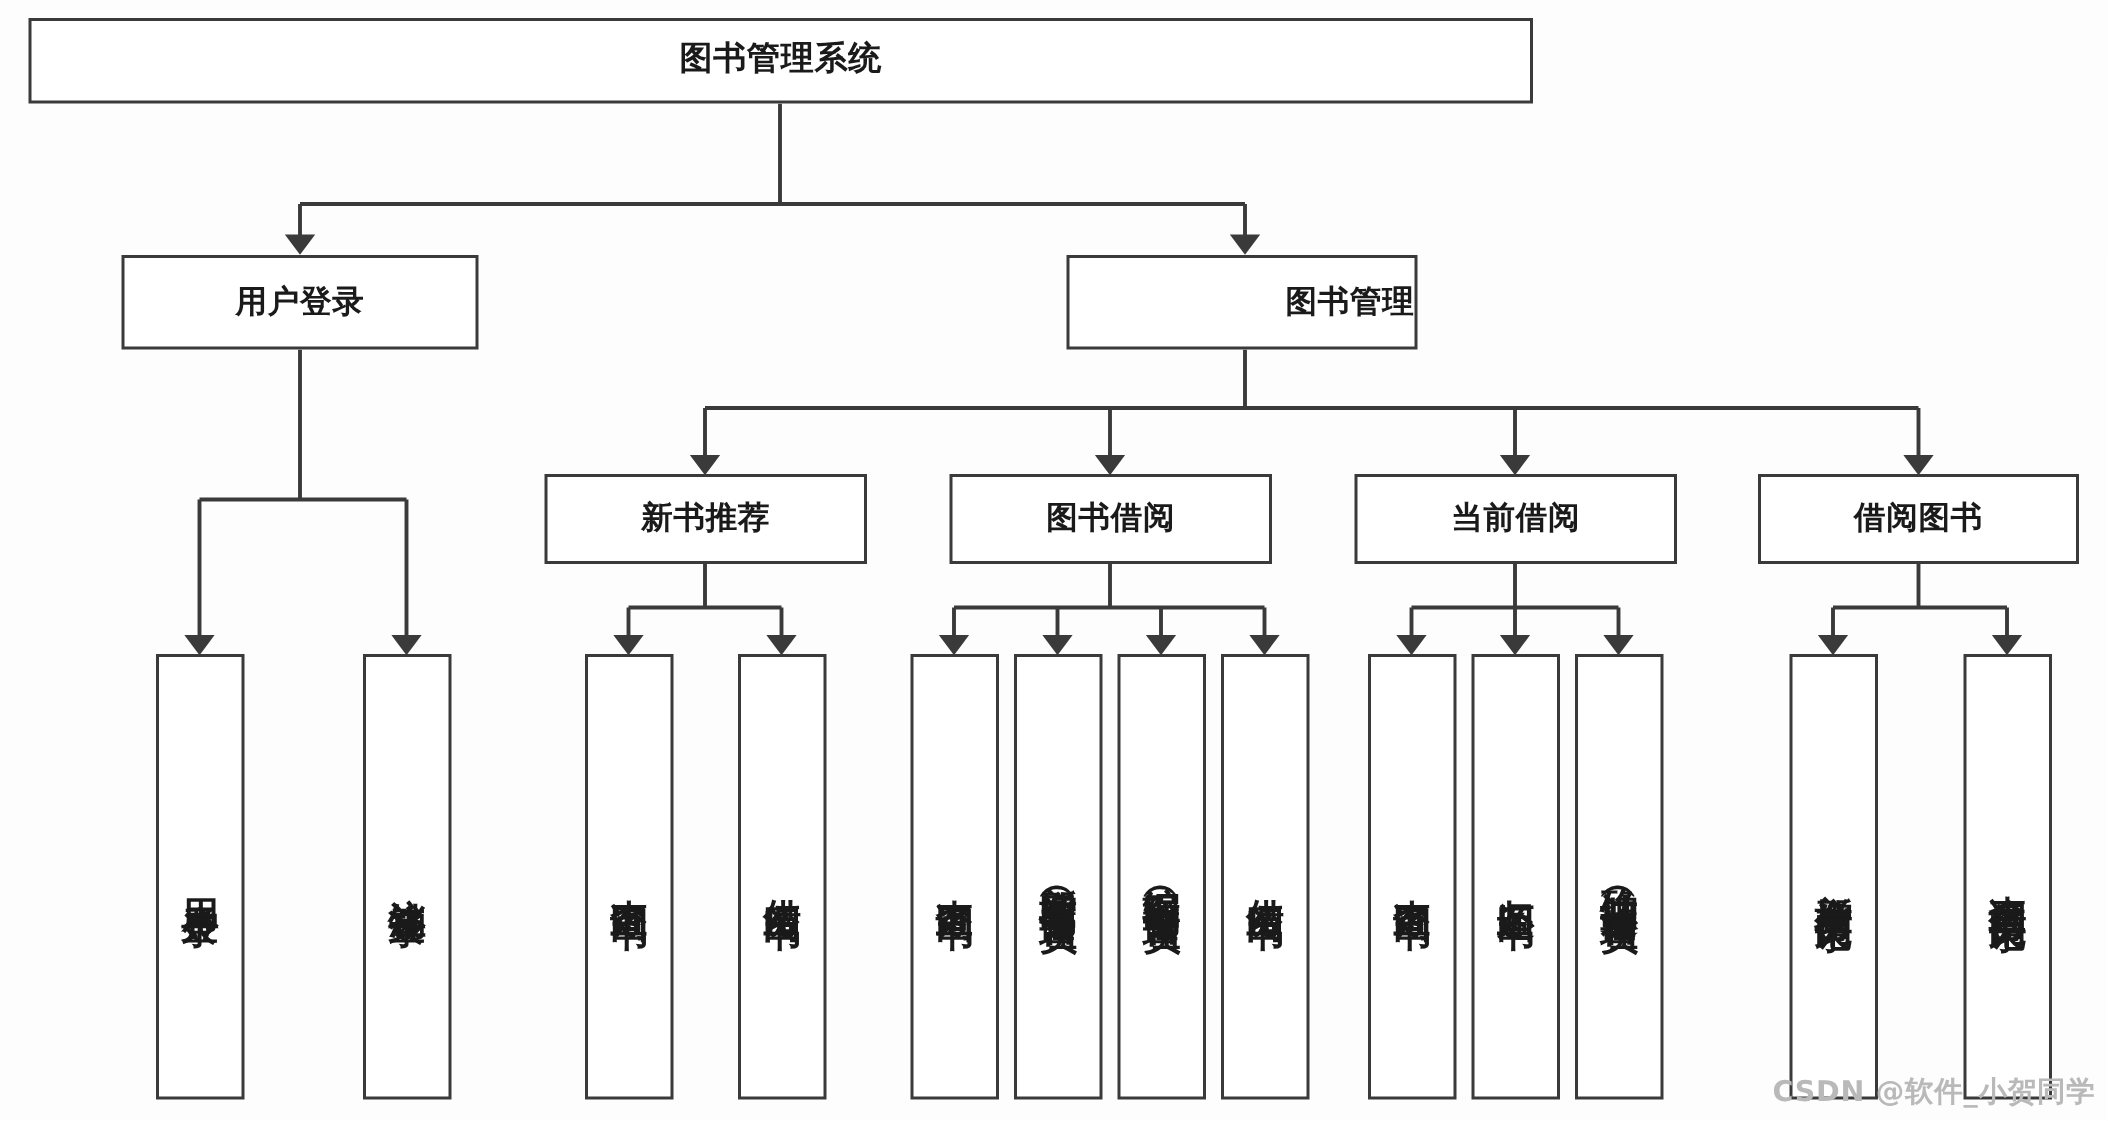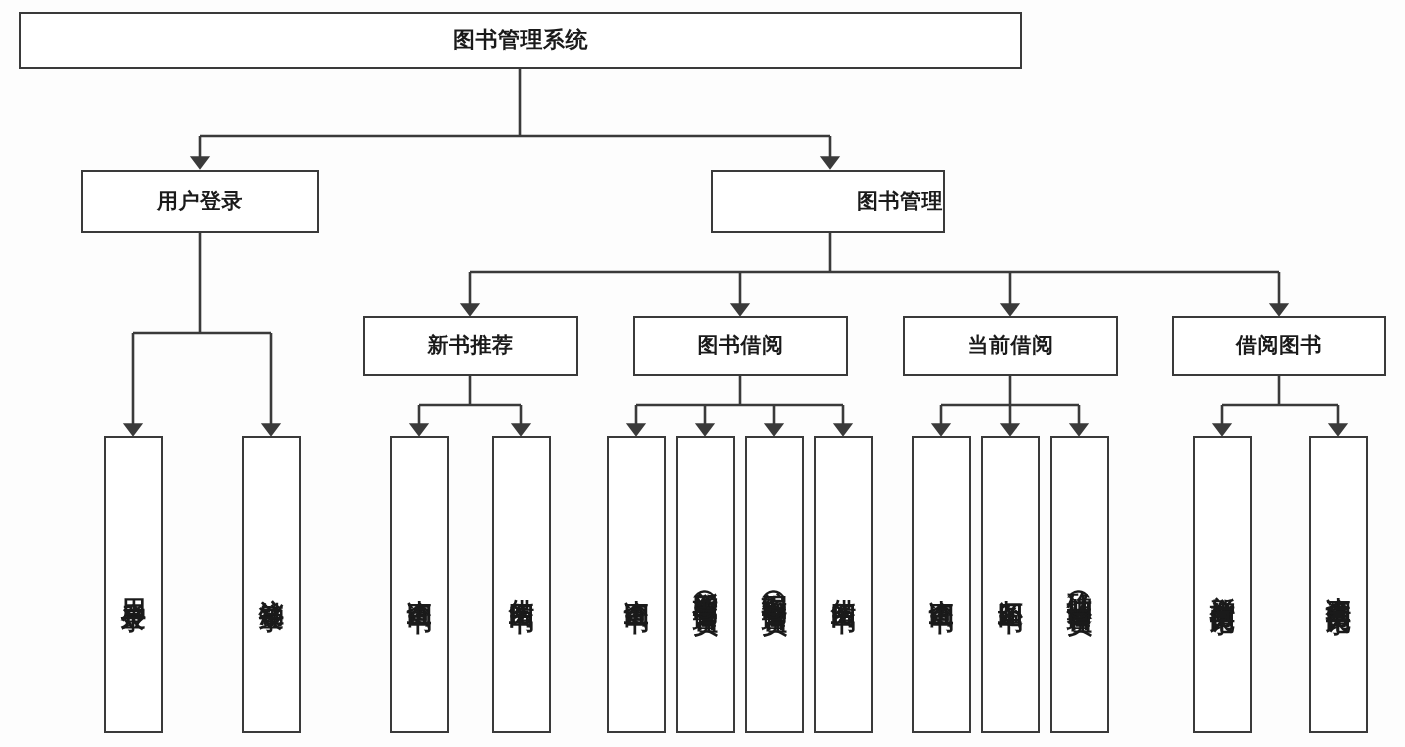--- a/index.html
+++ b/index.html
@@ -186,14 +186,15 @@
     <span class="lbl">确认归还（管理员）</span>
   </div>
 
   <div class="node v-node" style="left:1193px; top:436px; width:59px; height:297px;">
     <span class="lbl">新增借阅记录</span>
   </div>
   <div class="node v-node" style="left:1309px; top:436px; width:59px; height:297px;">
     <span class="lbl">查询借阅记录</span>
   </div>
 
+  <div class="watermark">CSDN @软件_小贺同学</div>
 
 </div>
 
 </body></html>

